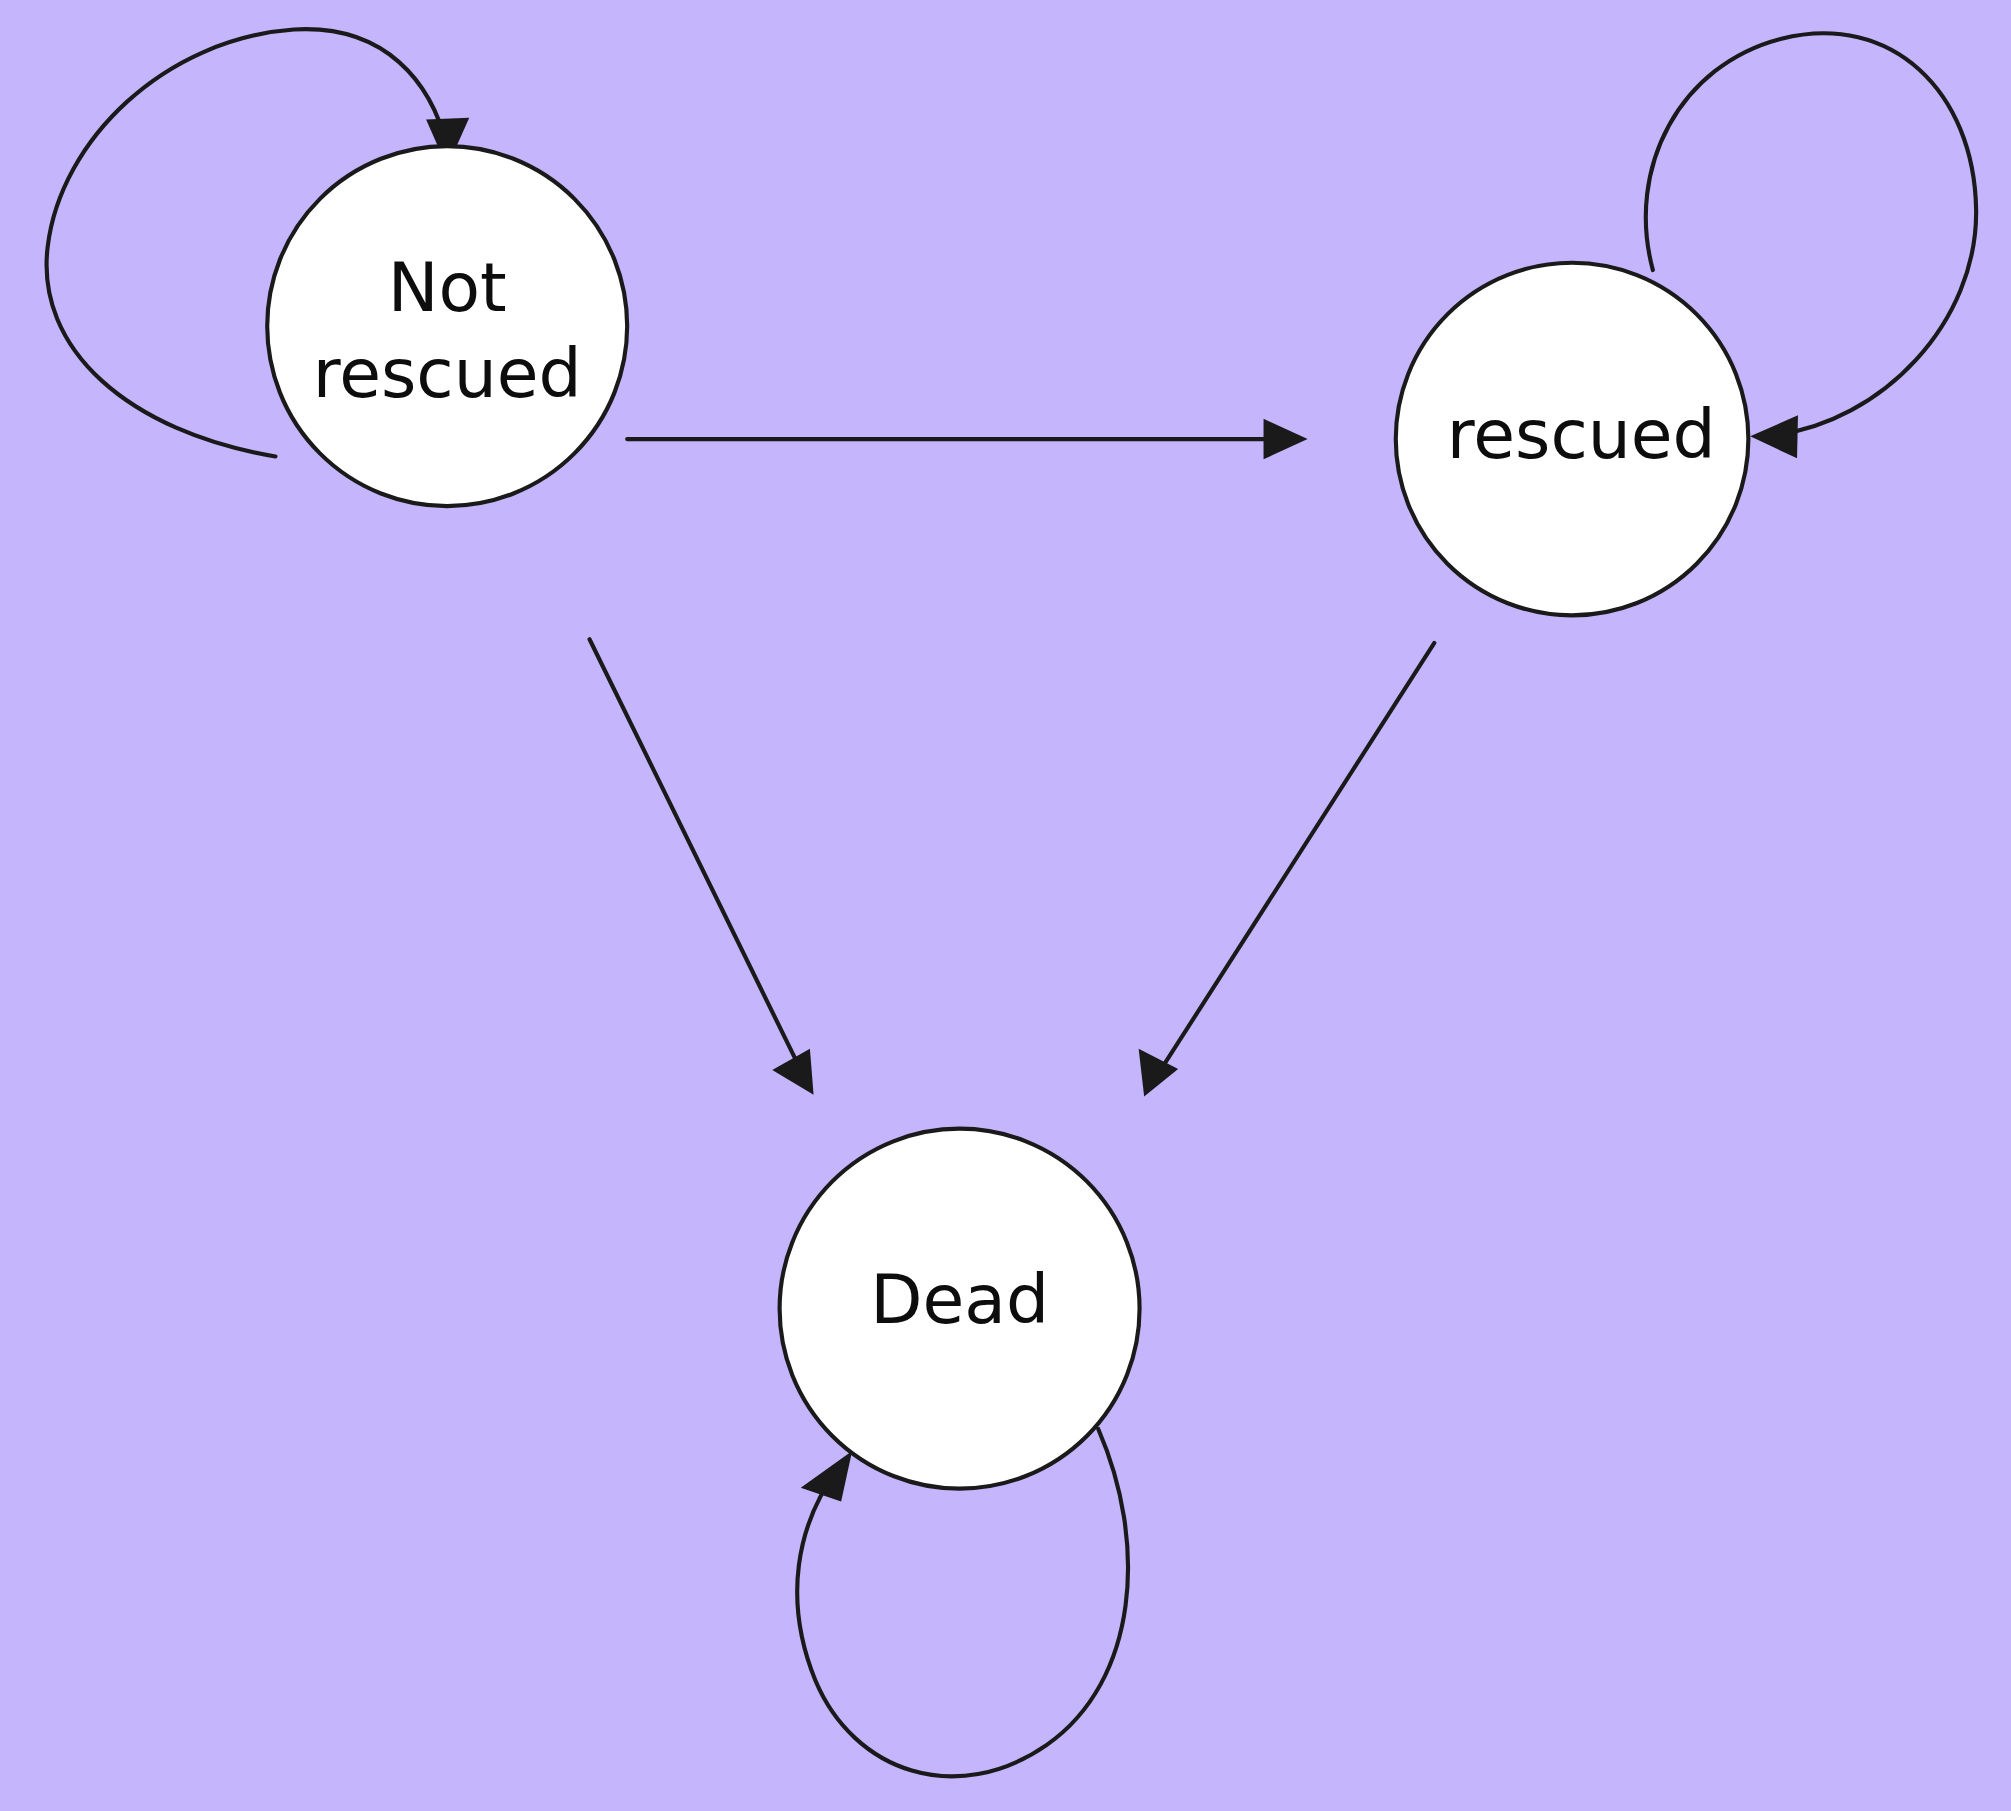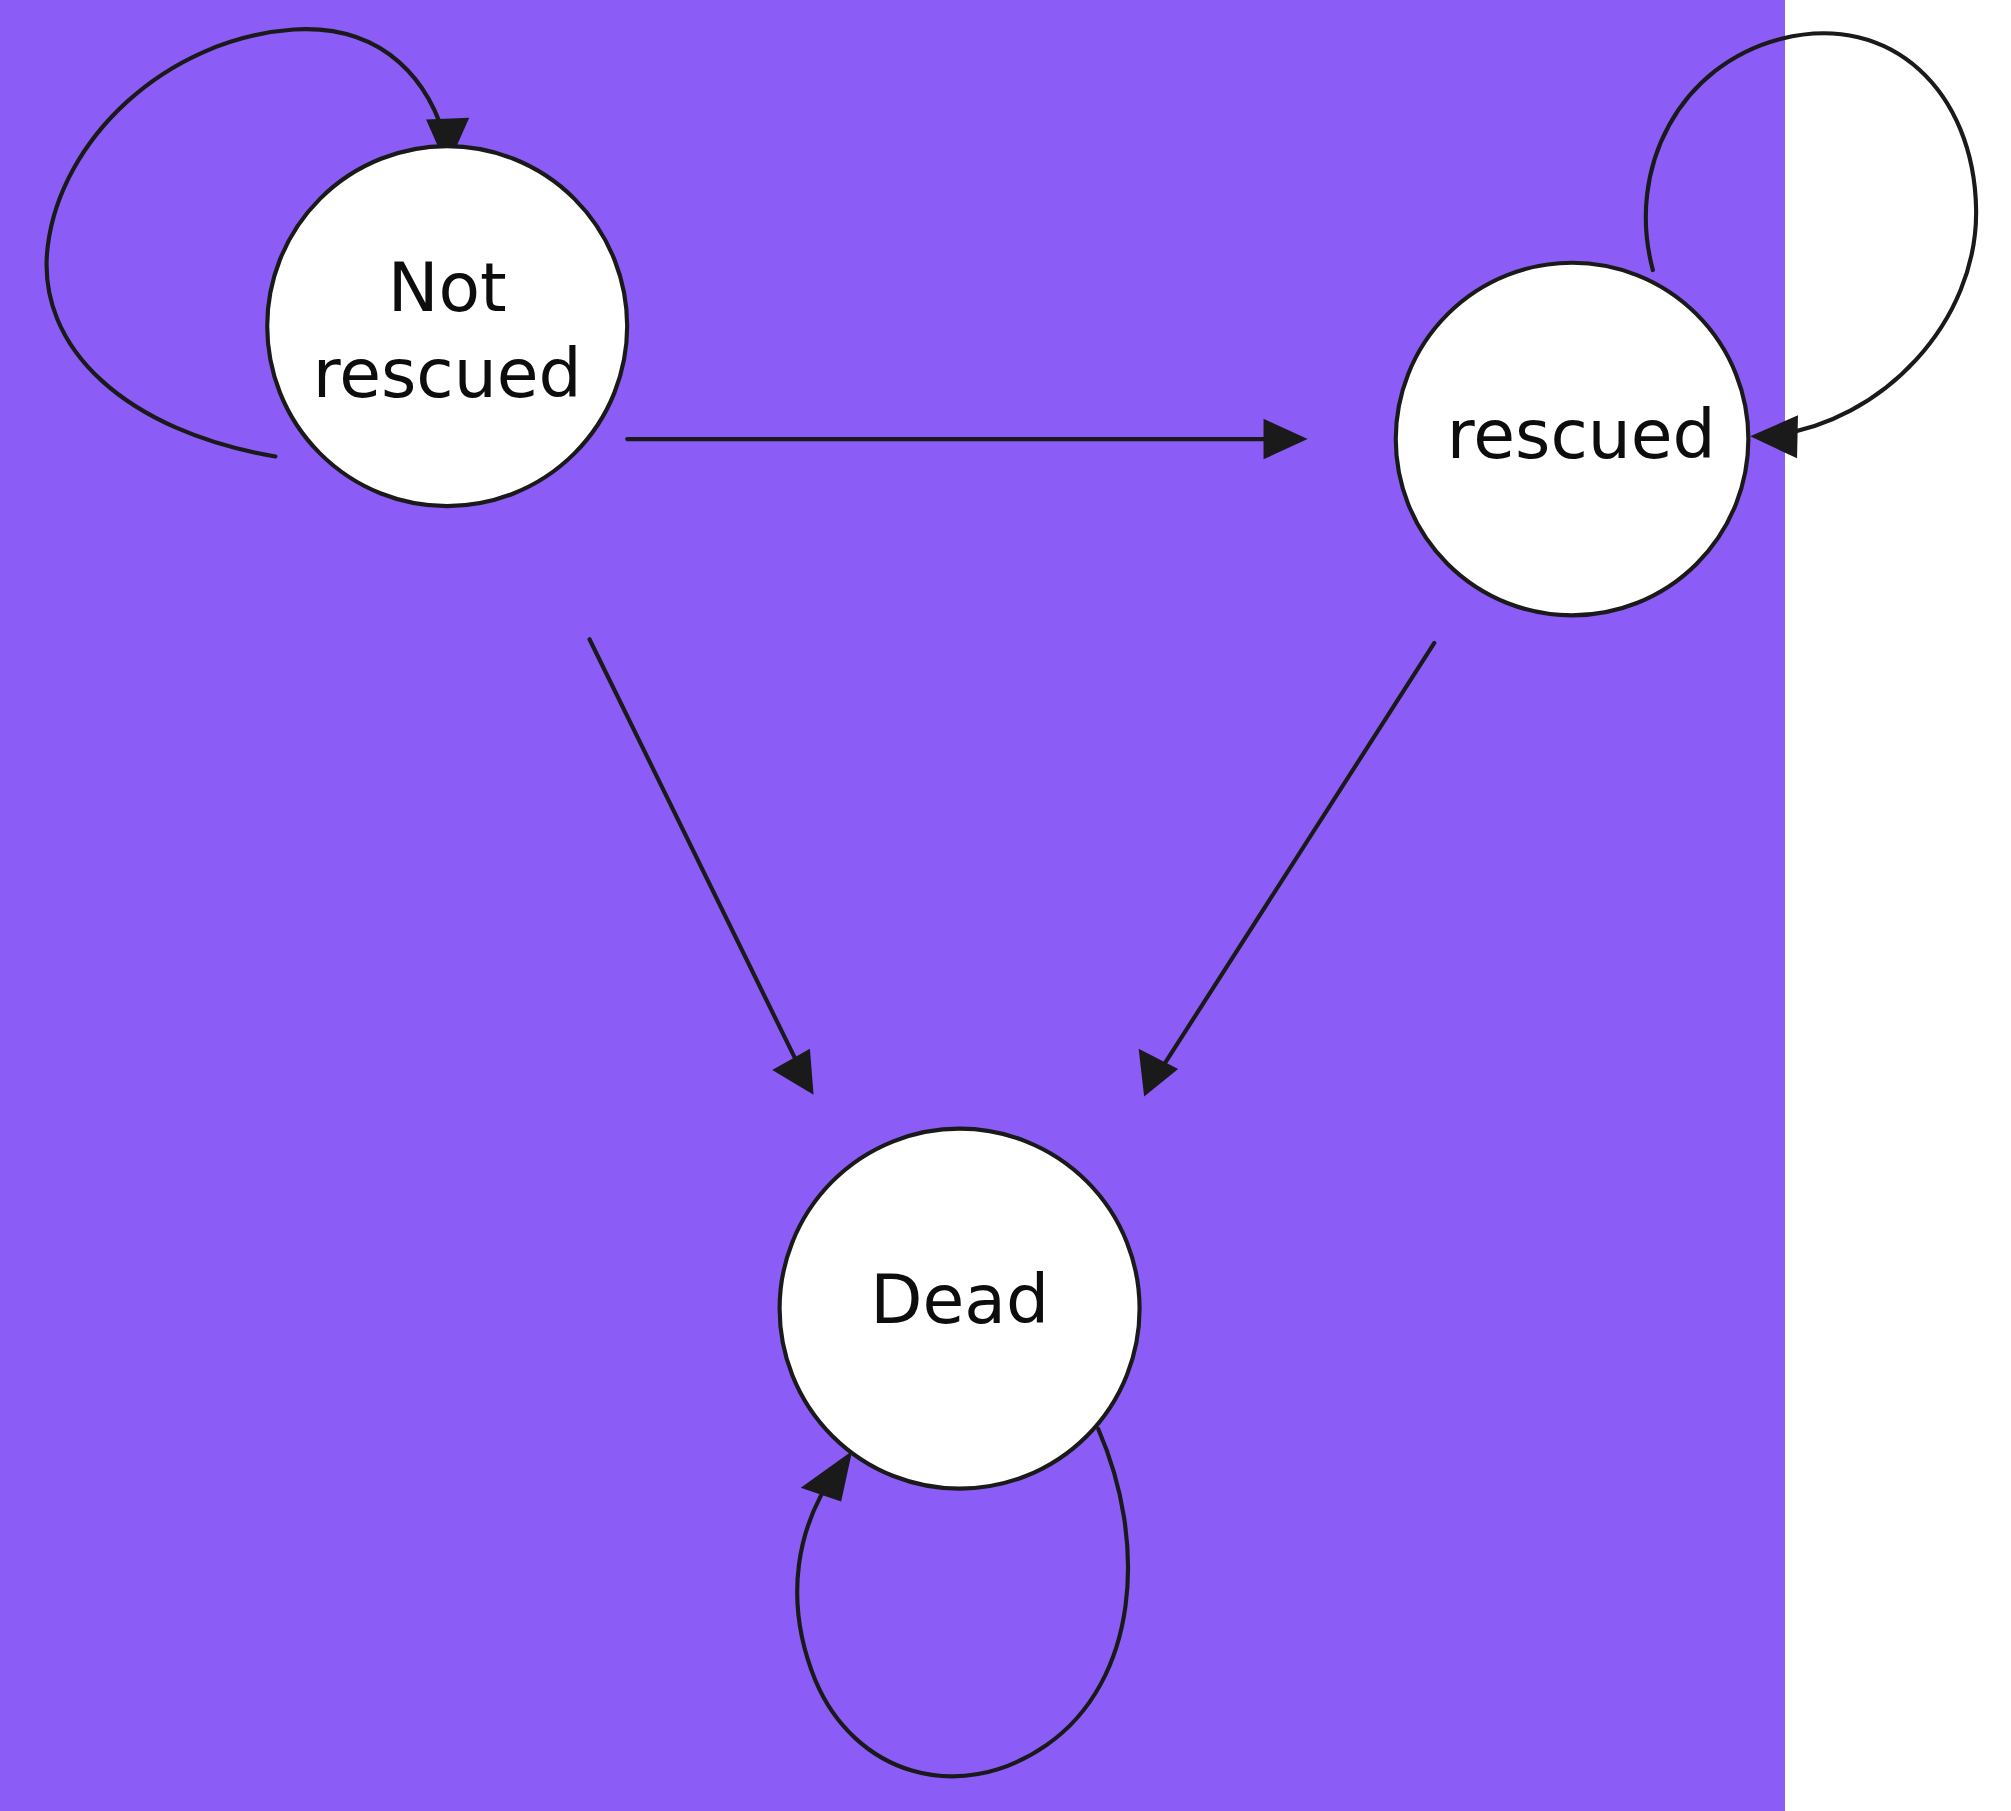--- a/index.html
+++ b/index.html
@@ -9,23 +9,23 @@
     background: #ffffff;
   }
   body {
     width: 2011px;
     height: 1812px;
     font-family: "DejaVu Sans", sans-serif;
     overflow: hidden;
   }
   #diagram-root {
     position: relative;
-    width: 1785px;
+    width: 2011px;
     height: 1812px;
-    background: #8b5cf6;
+    background: #c4b5fd;
   }
   #diagram-svg {
     display: block;
     width: 2011px;
     height: 1812px;
   }
   .node-circle {
     fill: #ffffff;
     stroke: #1a1a1a;
     stroke-width: 4.5;

